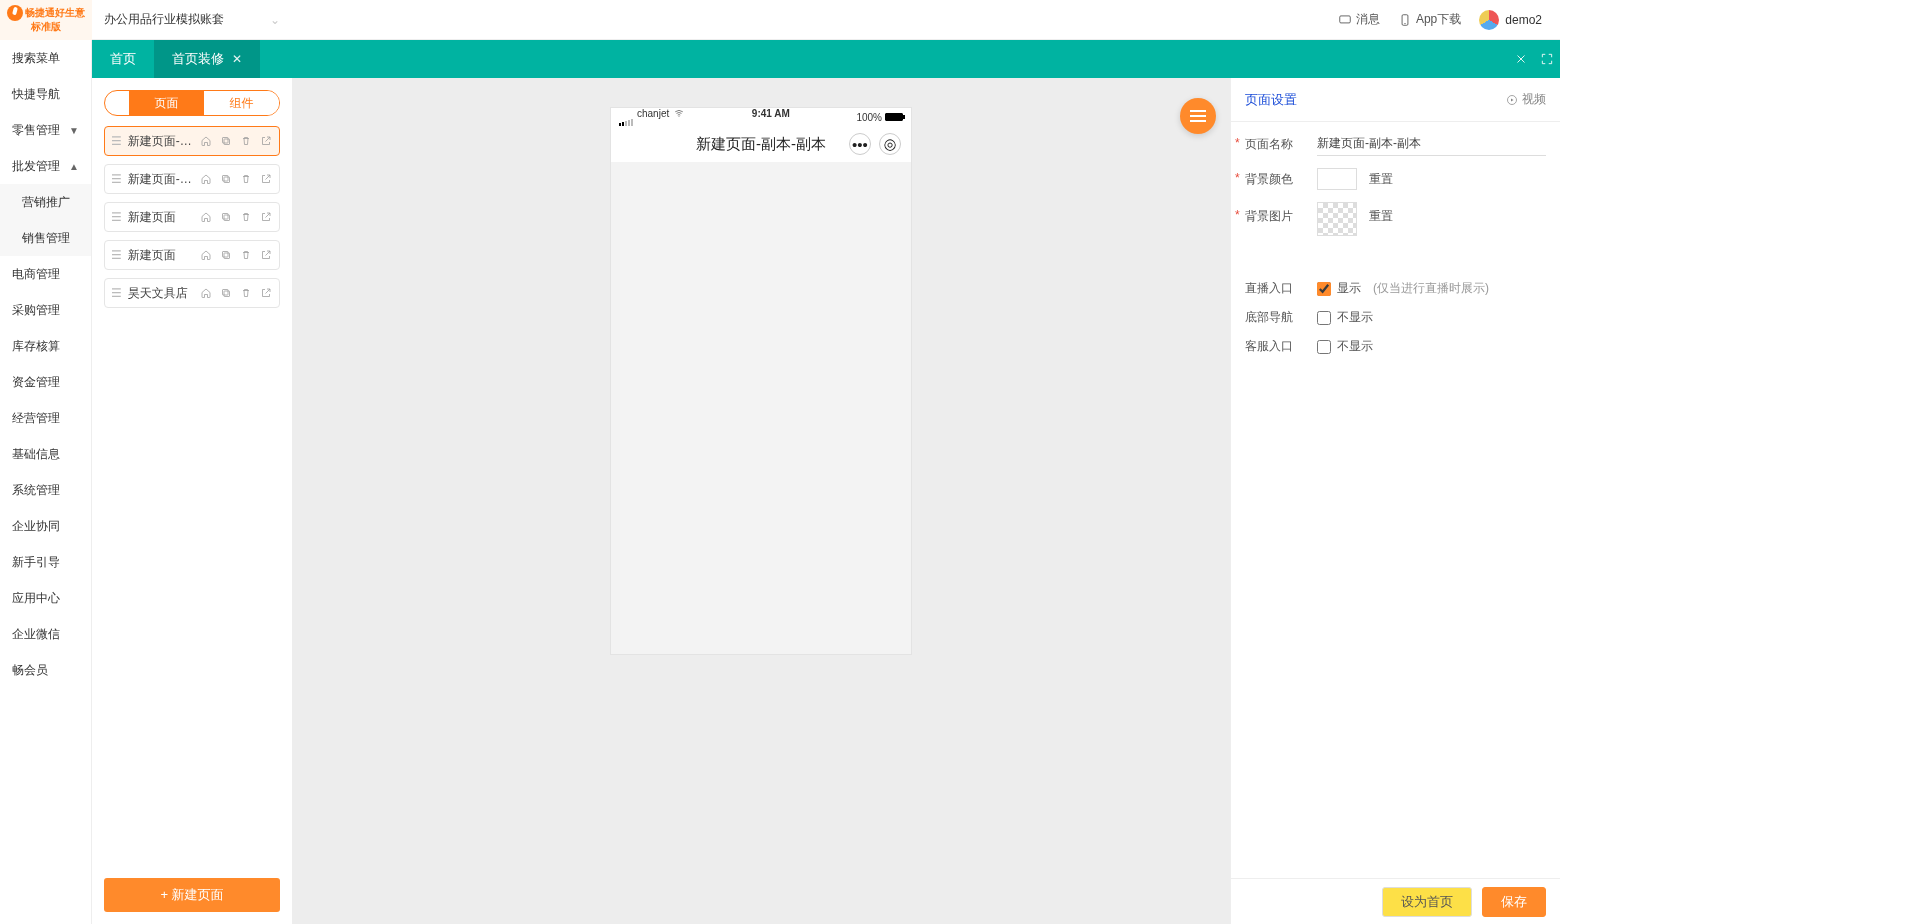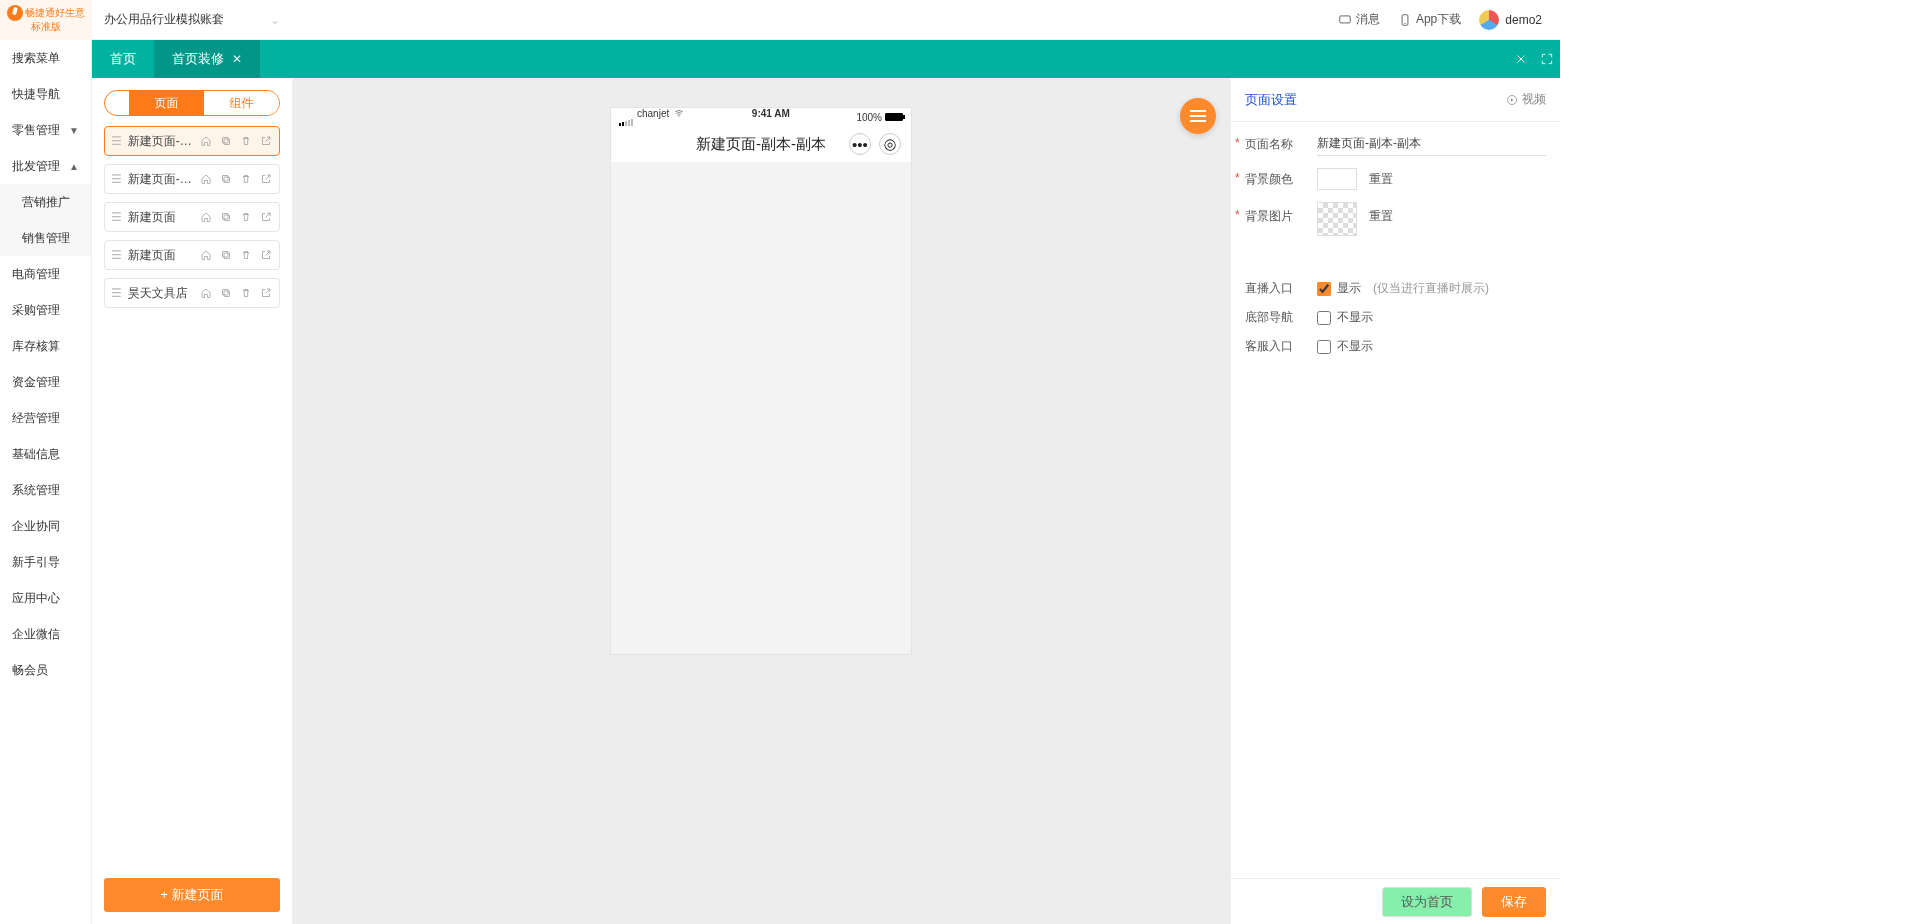--- a/index.html
+++ b/index.html
@@ -1,21 +1,21 @@
 <!DOCTYPE html>
 <html><head>
 <meta charset="utf-8">
 <style>
 * { box-sizing: border-box; margin: 0; padding: 0; }
 body { font-family: "Microsoft YaHei", Arial, sans-serif; font-size: 12px; color: #333; background: #fff; overflow: hidden; }
 .app { display: flex; flex-direction: column; height: 924px; width: 1560px; }
 
 
 .topbar { height: 40px; display: flex; align-items: center; border-bottom:1px solid #eee; }
-.logo { width: 92px; height: 40px; background: #fff7ef; display: flex; flex-direction: column; align-items: center; justify-content: center; }
+.logo { width: 92px; height: 40px; background: #fff7ef; display: flex; flex-direction: column; align-items: center; justify-content: center; font-weight: bold; }
 .logo-row { display:flex; align-items:center; gap:2px;}
 .logo-mark { width: 16px; height: 16px; border-radius: 50%; background: #ff7a18; position: relative; }
 .logo-mark:after{content:""; position:absolute; top:2px; left:6px; width:4px; height:8px; border-radius:2px; background:#fff; transform:rotate(15deg);}
 .logo-text { font-size: 10px; color: #ff7a18; }
 .logo-sub { font-size: 10px; color: #ff7a18; margin-top:-1px;}
 .acc-select { flex: 0 0 200px; height:40px; display:flex; align-items:center; padding:0 12px; color:#333; position:relative; font-size:12px;}
 .acc-select .chev { margin-left:auto; color:#ccc; }
 .topbar-right { margin-left: auto; display: flex; align-items: center; gap: 18px; padding-right: 18px; }
 .tb-item { display:flex; align-items:center; gap:4px; color:#555; cursor:pointer; }
 .tb-item svg { width:14px; height:14px; }
@@ -87,21 +87,21 @@
 .frow .lab.req:before { content:"*"; color:#e74c3c; position:absolute; left:-10px;}
 .frow input[type=text]{ flex:1; height:24px; border:0; border-bottom:1px solid #ddd; font-size:12px; color:#444; outline:none;}
 .swatch { width:40px; height:22px; border:1px solid #ddd; background:#fff;}
 .img-swatch { width:40px; height:34px; border:1px solid #ddd; background-image:linear-gradient(45deg,#ddd 25%,transparent 25%),linear-gradient(-45deg,#ddd 25%,transparent 25%),linear-gradient(45deg,transparent 75%,#ddd 75%),linear-gradient(-45deg,transparent 75%,#ddd 75%); background-size:10px 10px; background-position:0 0,0 5px,5px -5px,-5px 0;}
 .reset { color:#555; font-size:12px; cursor:pointer;}
 .chk { display:flex; align-items:center; gap:6px; font-size:12px; color:#555;}
 .chk input { width:14px; height:14px; accent-color:#ff8a2b;}
 .hint { color:#999; font-size:12px;}
 .s-spacer{ flex:1;}
 .s-foot { height:46px; border-top:1px solid #eee; display:flex; align-items:center; justify-content:flex-end; gap:10px; padding:0 14px;}
-.btn { height:30px; padding:0 18px; border-radius:3px; border:1px solid #ddd; background:#86efac; font-size:13px; cursor:pointer; color:#555;}
+.btn { height:30px; padding:0 18px; border-radius:3px; border:1px solid #ddd; background:#fde047; font-size:13px; cursor:pointer; color:#555;}
 .btn.primary { background:#ff8a2b; border-color:#ff8a2b; color:#fff;}
 
 .signal { display:inline-flex; gap:1px; align-items:flex-end;}
 .signal i{ width:2px; background:#000; display:block;}
 .signal i:nth-child(1){height:3px} .signal i:nth-child(2){height:4px} .signal i:nth-child(3){height:5px;background:#bbb} .signal i:nth-child(4){height:6px;background:#bbb} .signal i:nth-child(5){height:7px;background:#bbb}
 
 svg { fill:none; stroke:currentColor; stroke-width:1.5; }
 </style>
 </head>
 <body>

